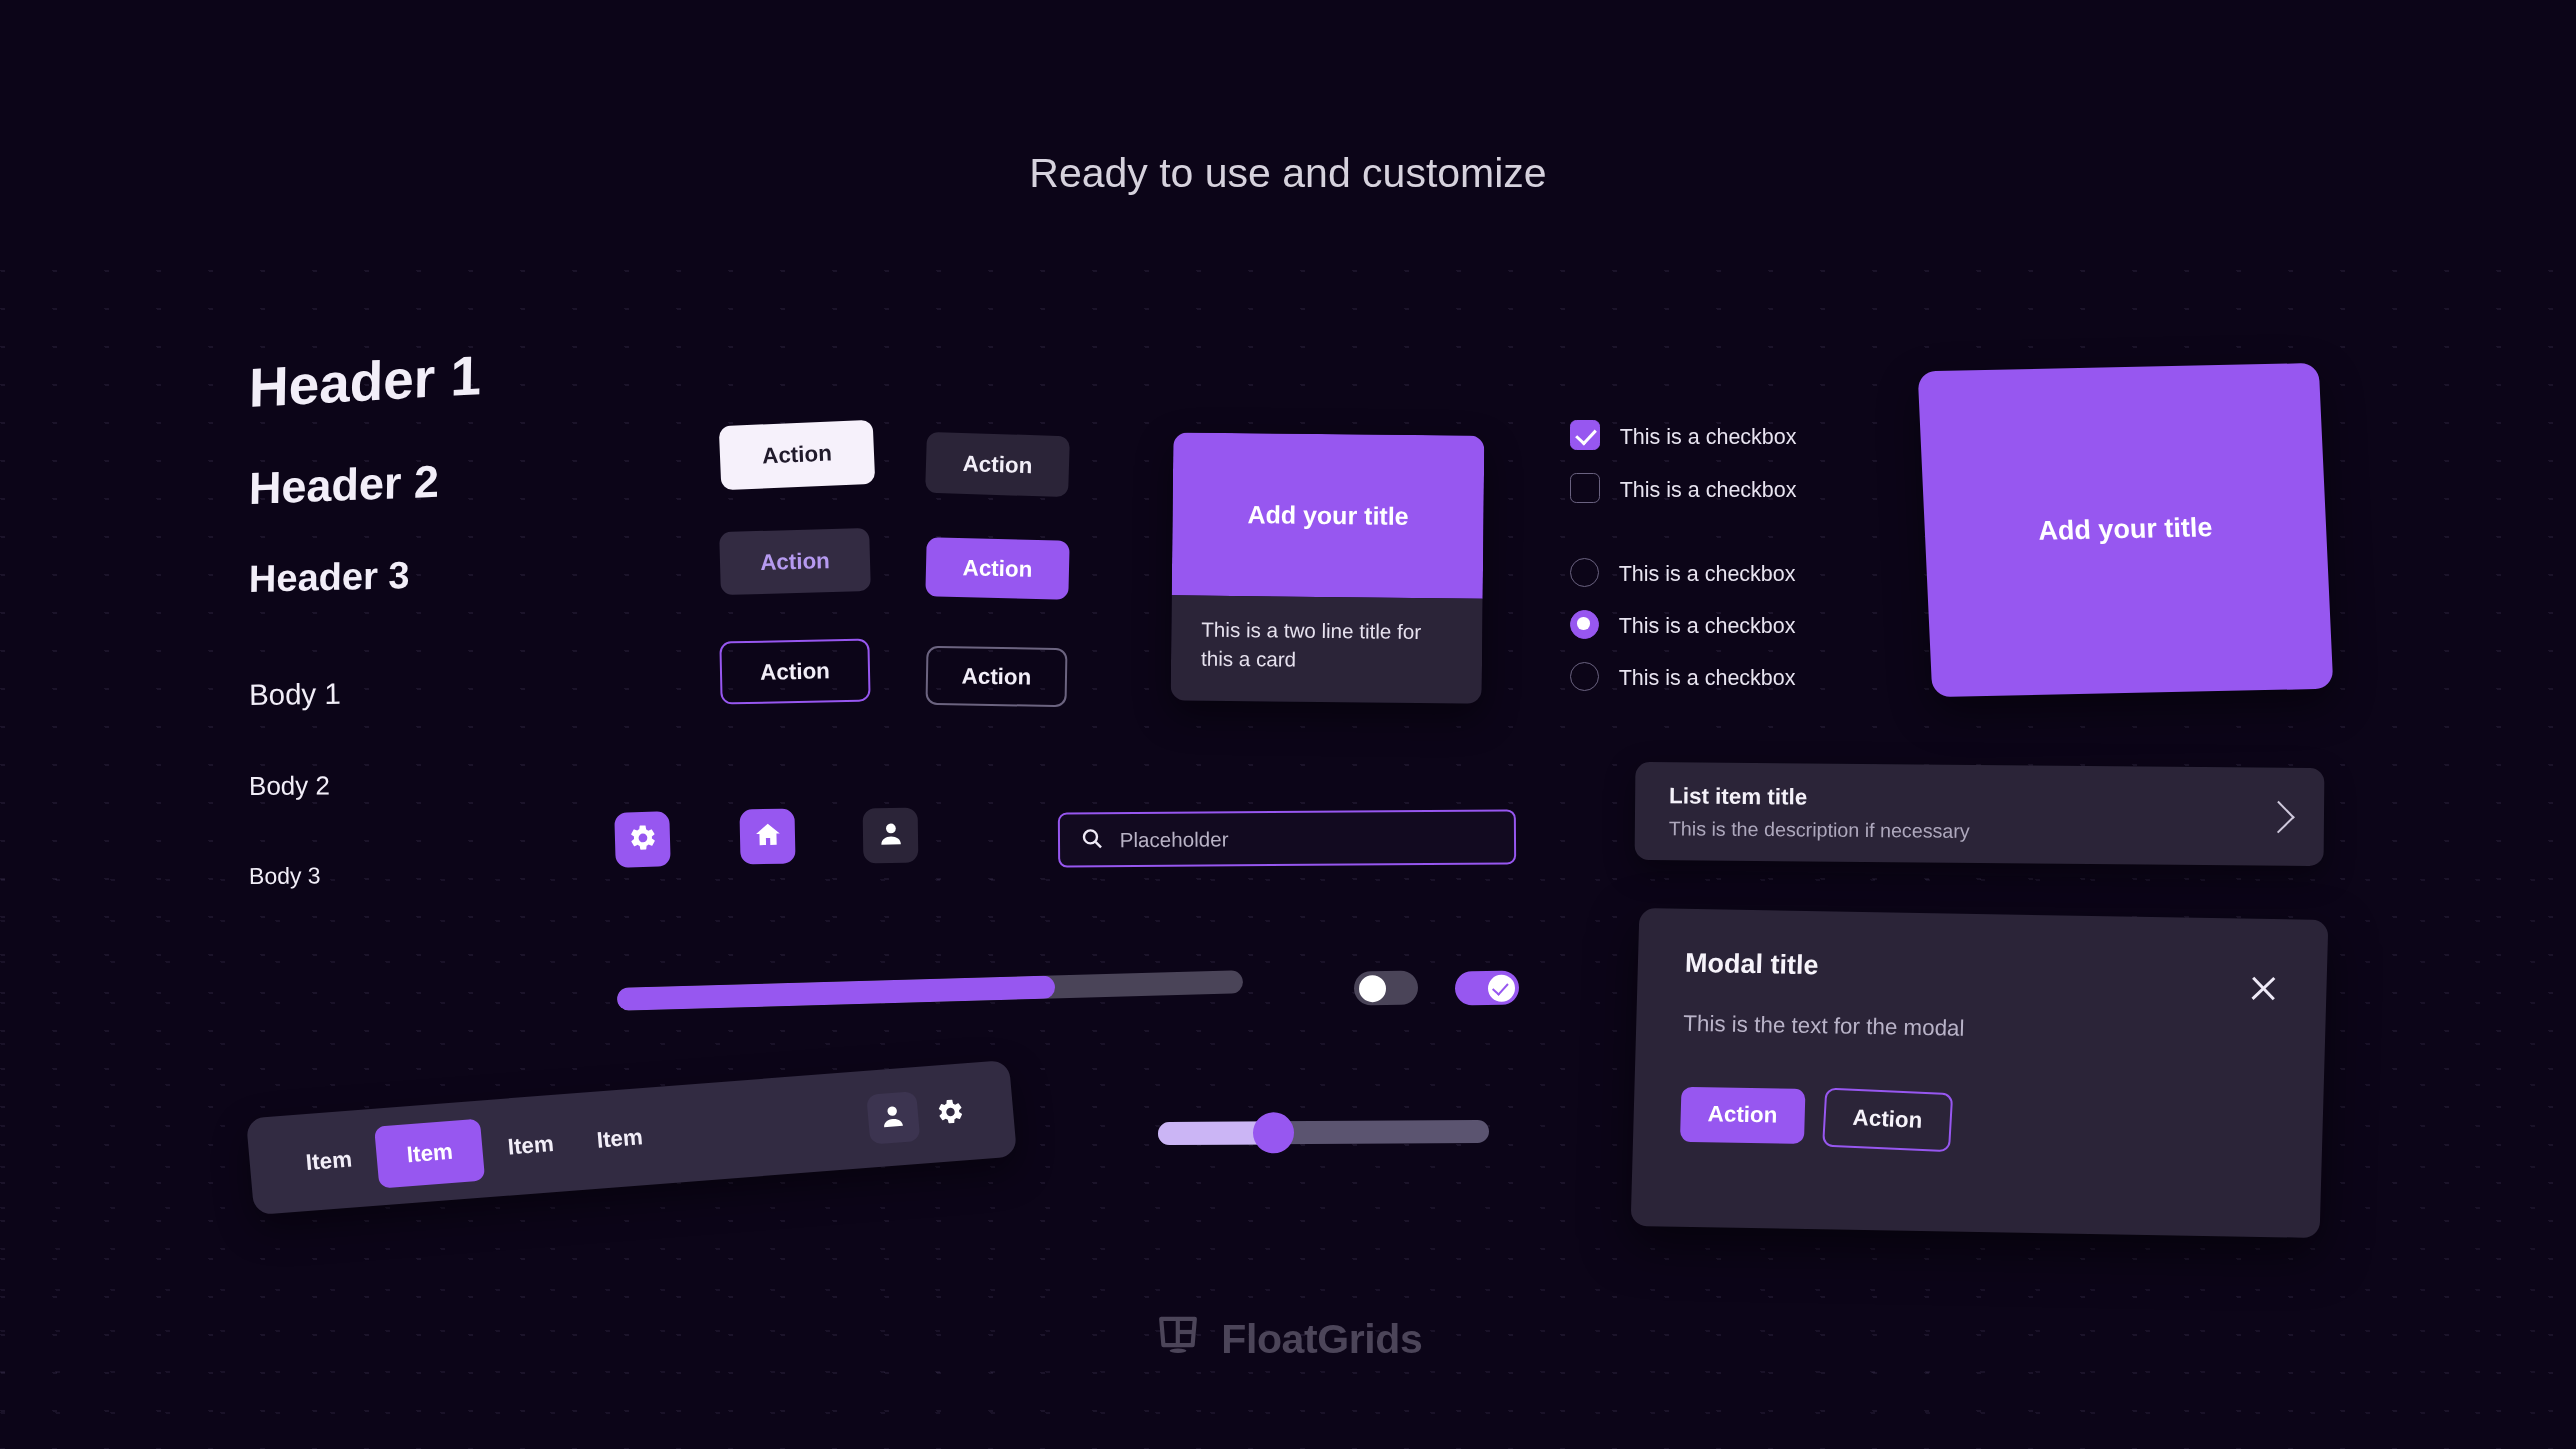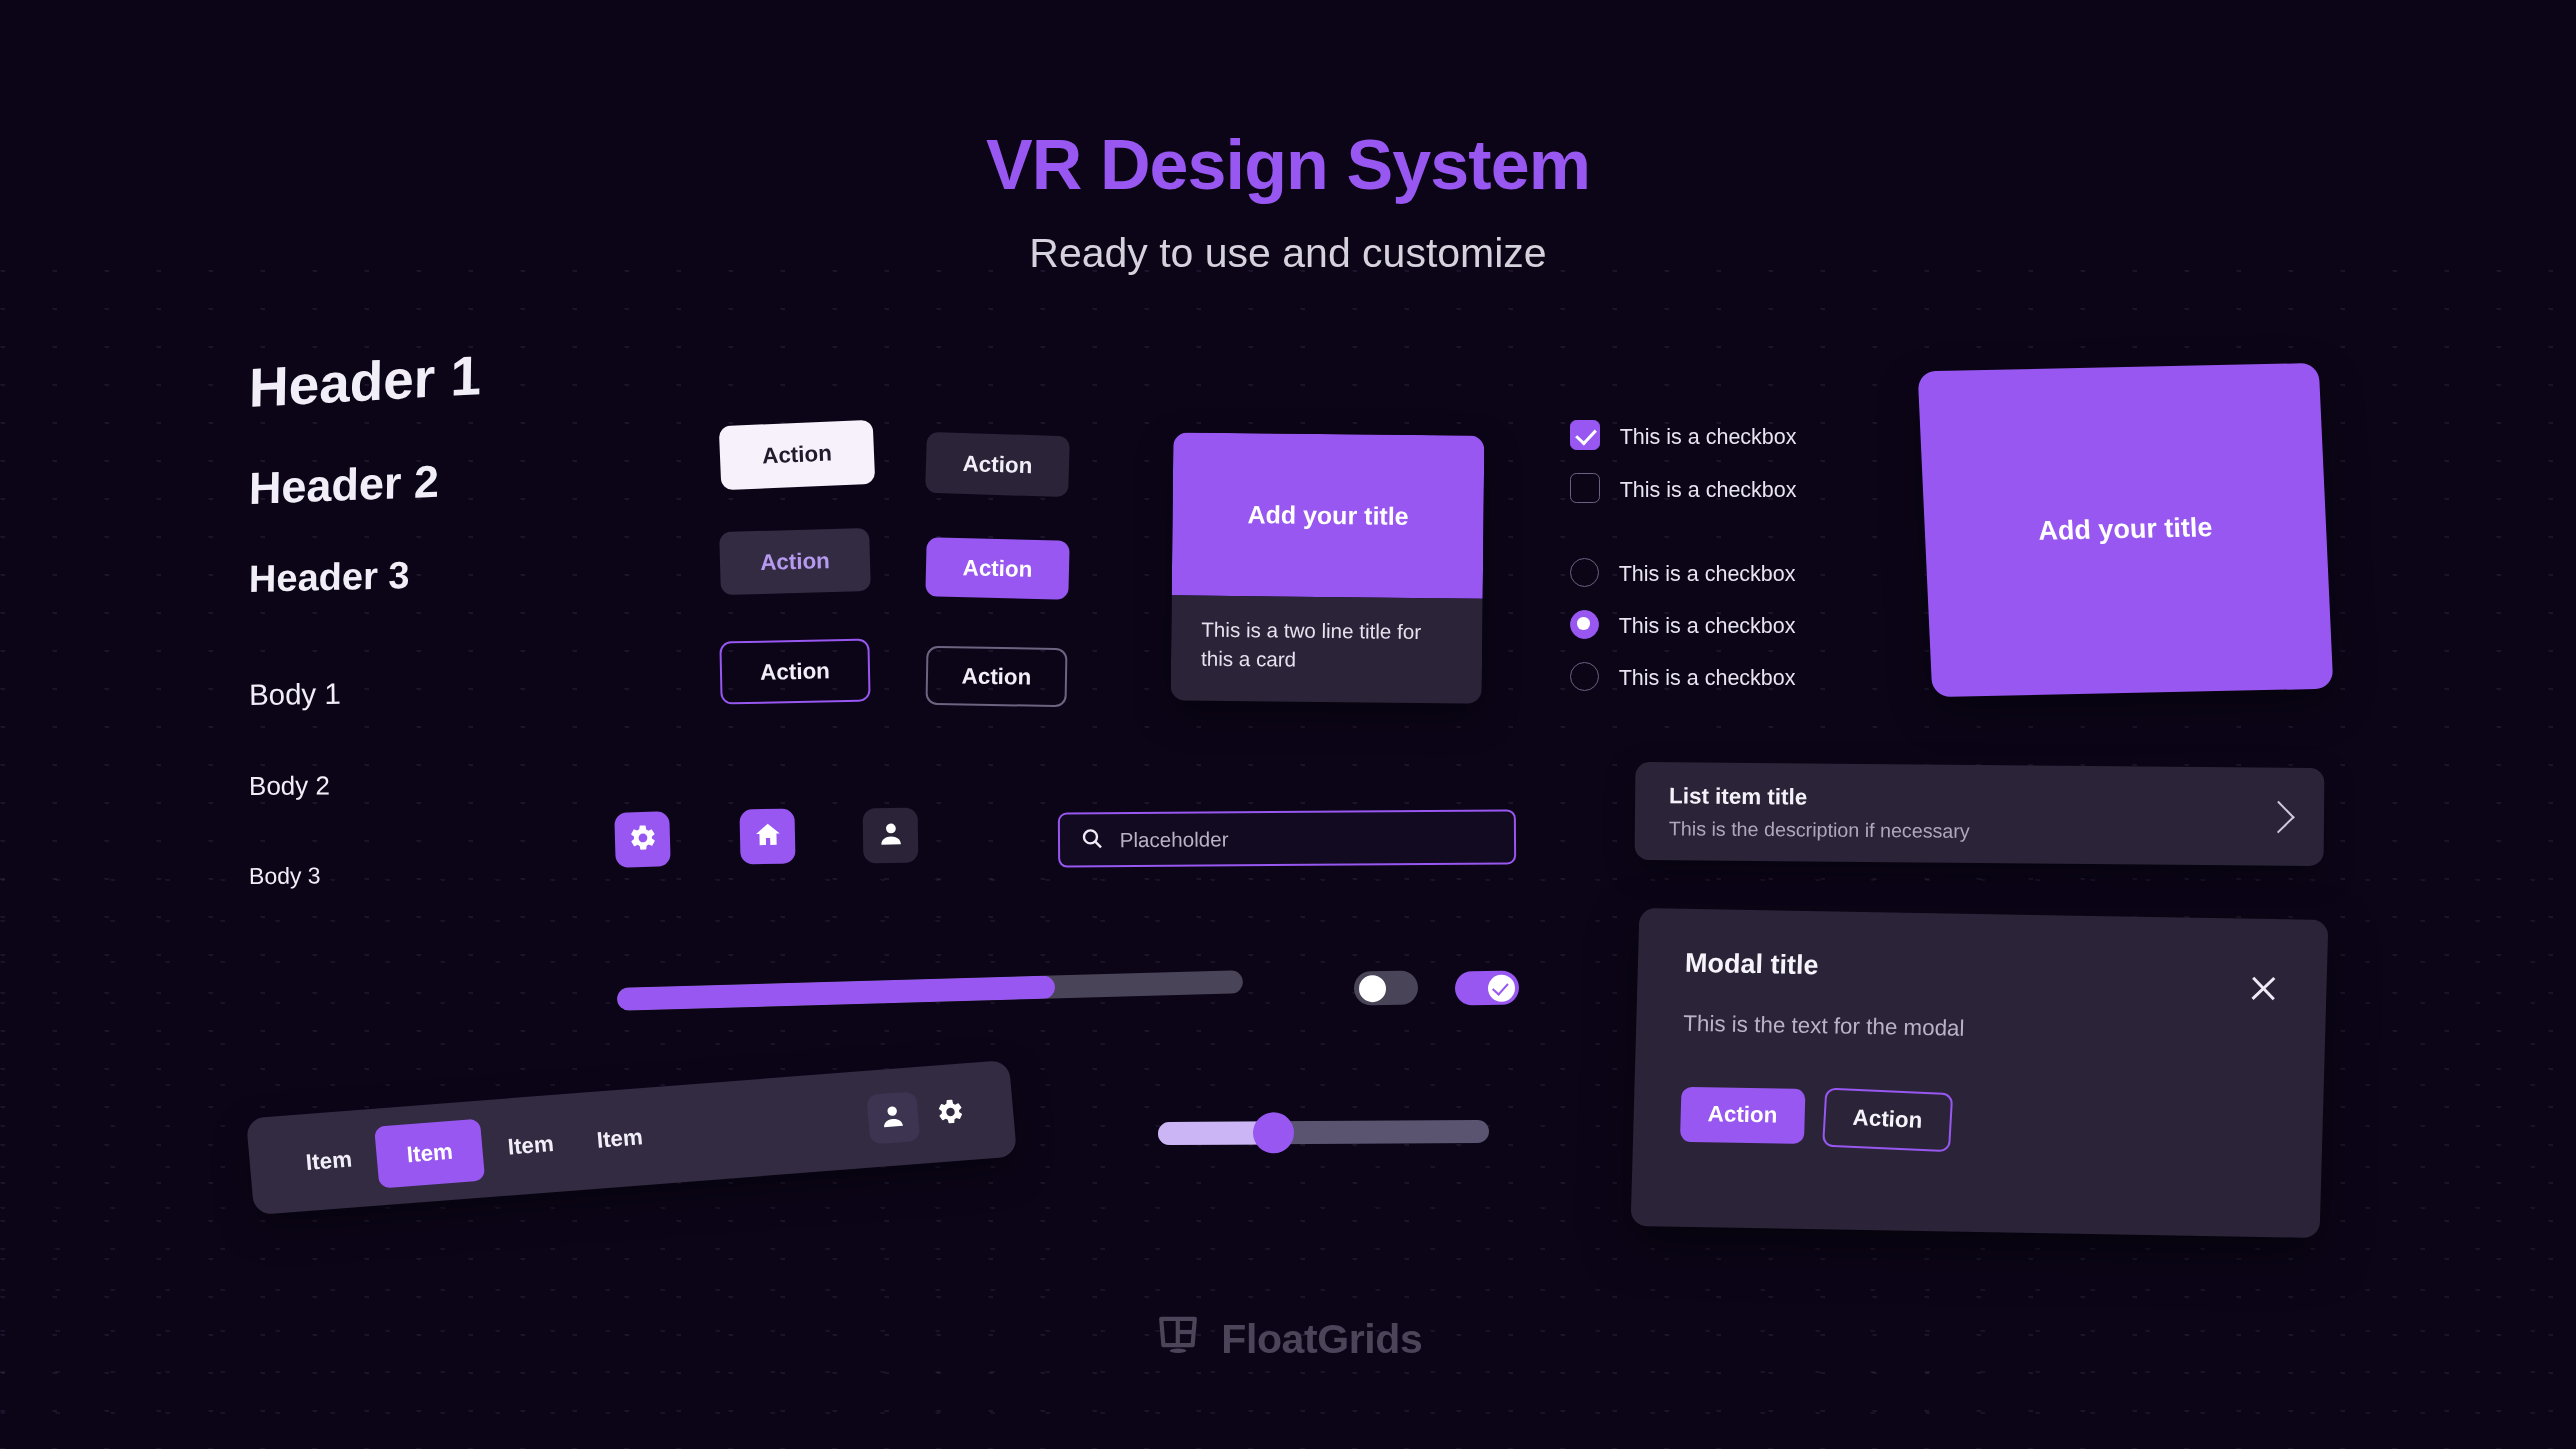--- a/index.html
+++ b/index.html
@@ -204,21 +204,20 @@
   .logo svg{ width:48px; height:48px; }
   .logo span{ color:#4c4559; font-size:41px; font-weight:700; letter-spacing:-0.4px;}
 </style>
 </head>
 <body>
 
 <div class="bg-grid"></div>
 <div class="bg-grid b2"></div>
 
 <div class="hero">
-  <h1>VR Design System</h1>
   <h2>Ready to use and customize</h2>
 </div>
 
 <div class="type-col">
   <div class="h1x">Header 1</div>
   <div class="h2x">Header 2</div>
   <div class="h3x">Header 3</div>
   <div class="b1x">Body 1</div>
   <div class="b2x">Body 2</div>
   <div class="b3x">Body 3</div>

